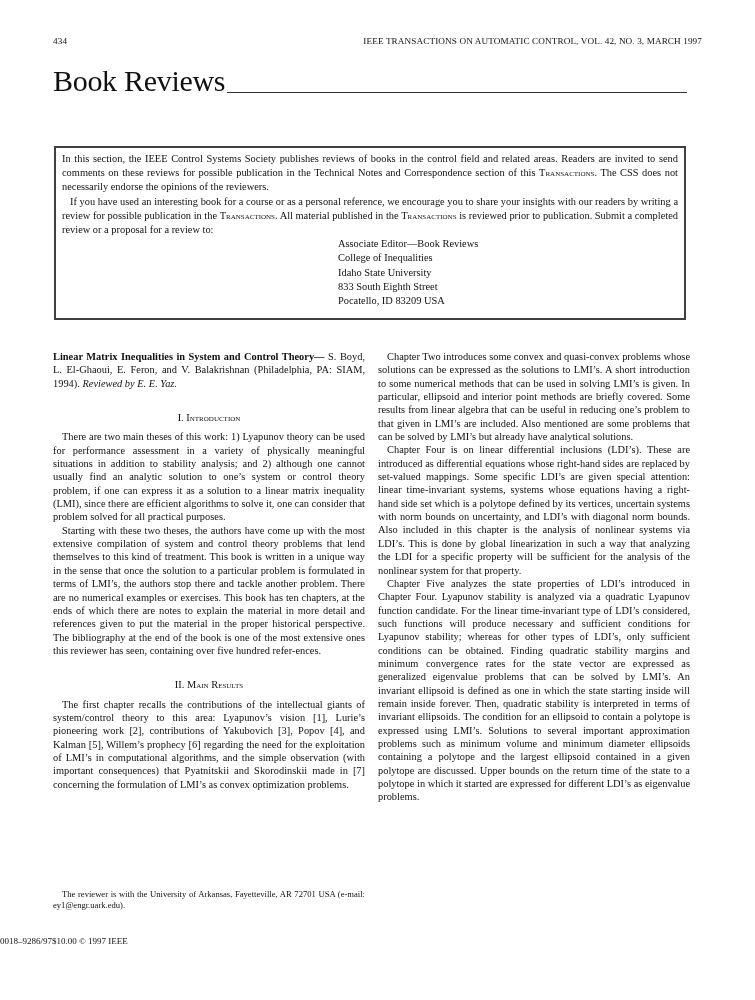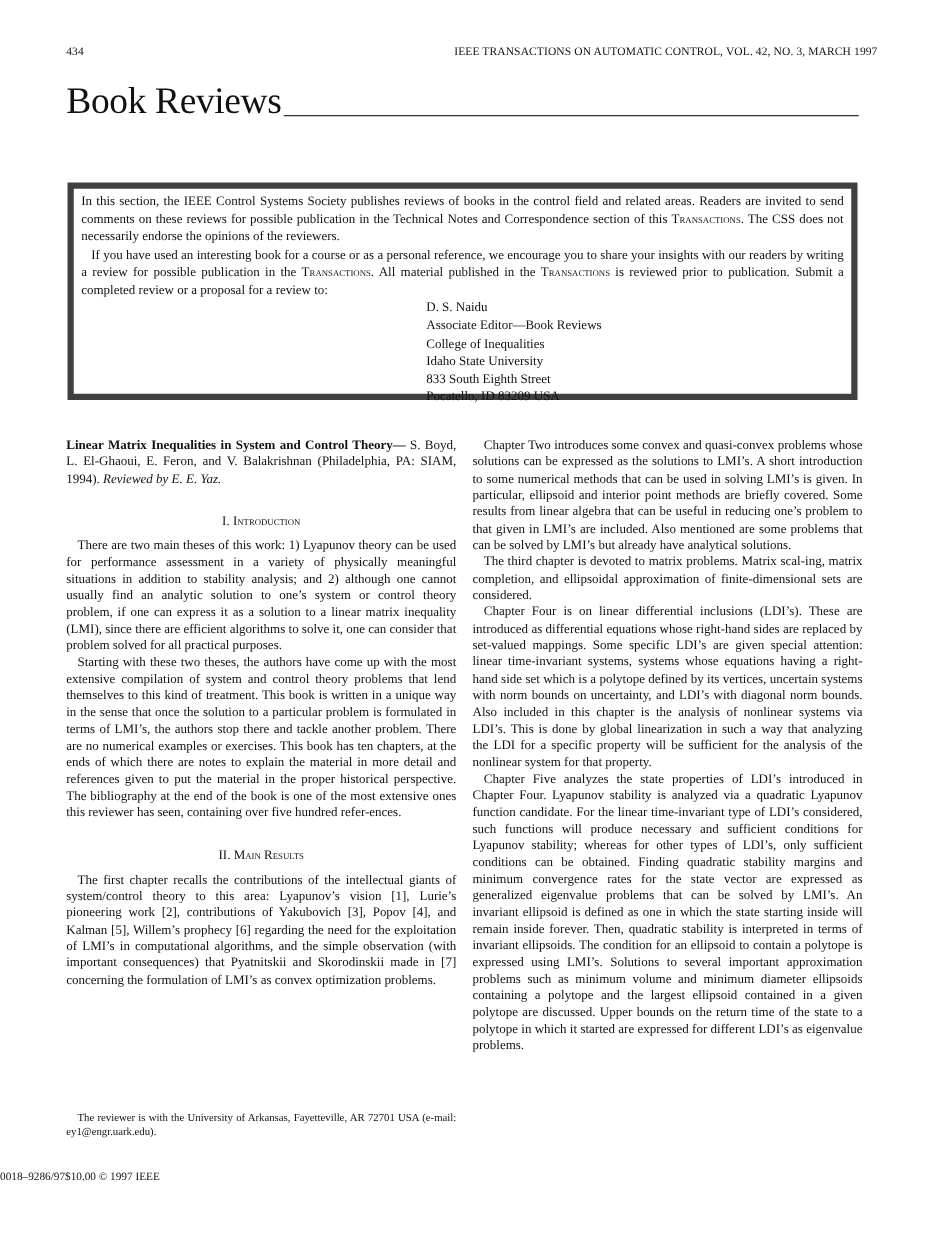--- a/index.html
+++ b/index.html
@@ -13,21 +13,21 @@
   }
   .section-title-wrap {
     position: absolute; top: 66px; left: 53px; right: 68px;
     display: flex; align-items: flex-end;
   }
   .section-title { font-size: 30px; line-height: 30px; letter-spacing: -0.3px; white-space: nowrap; }
   .title-rule { flex: 1; border-bottom: 1px solid #333; margin-left: 2px; margin-bottom: 3px; height: 0; }
 
   .notice-box {
     position: absolute; top: 146px; left: 54px; width: 632px; height: 174px;
-    border: 5px solid #404040; padding: 4px 6px 0 6px; box-sizing: border-box;
+    border: 2px solid #404040; padding: 4px 6px 0 6px; box-sizing: border-box;
     font-size: 10.4px; line-height: 14.2px; text-align: justify;
   }
   .notice-box p { margin: 0; }
   .notice-box p.indent { text-indent: 8px; }
   .sc { font-variant: small-caps; }
   .address { margin-left: 276px; }
   .address div { line-height: 14.2px; }
 
   .col { position: absolute; top: 350px; width: 312px; font-size: 10.4px; line-height: 13.35px; text-align: justify; }
   .col-left { left: 53px; }
@@ -59,21 +59,20 @@
 
 <div class="section-title-wrap">
   <span class="section-title">Book Reviews</span>
   <span class="title-rule"></span>
 </div>
 
 <div class="notice-box">
   <p><span>In this section, the IEEE Control Systems Society publishes reviews of books in the control field and related areas. Readers are invited to send comments on these reviews for possible publication in the Technical Notes and Correspondence section of this </span><span class="sc">Transactions</span><span>. The CSS does not necessarily endorse the opinions of the reviewers.</span></p>
   <p class="indent"><span>If you have used an interesting book for a course or as a personal reference, we encourage you to share your insights with our readers by writing a review for possible publication in the </span><span class="sc">Transactions</span><span>. All material published in the </span><span class="sc">Transactions</span><span> is reviewed prior to publication. Submit a completed review or a proposal for a review to:</span></p>
   <div class="address">
-    <div>D. S. Naidu</div>
     <div>Associate Editor—Book Reviews</div>
     <div>College of Inequalities</div>
     <div>Idaho State University</div>
     <div>833 South Eighth Street</div>
     <div>Pocatello, ID 83209 USA</div>
   </div>
 </div>
 
 <div class="col col-left">
   <p><span class="book-title">Linear Matrix Inequalities in System and Control Theory—</span> <span>S. Boyd, L. El-Ghaoui, E. Feron, and V. Balakrishnan (Philadelphia, PA: SIAM, 1994). </span><span class="reviewer">Reviewed by E. E. Yaz.</span></p>
@@ -81,21 +80,20 @@
   <div class="heading first sc">I. Introduction</div>
   <p class="indent">There are two main theses of this work: 1) Lyapunov theory can be used for performance assessment in a variety of physically meaningful situations in addition to stability analysis; and 2) although one cannot usually find an analytic solution to one’s system or control theory problem, if one can express it as a solution to a linear matrix inequality (LMI), since there are efficient algorithms to solve it, one can consider that problem solved for all practical purposes.</p>
   <p class="indent">Starting with these two theses, the authors have come up with the most extensive compilation of system and control theory problems that lend themselves to this kind of treatment. This book is written in a unique way in the sense that once the solution to a particular problem is formulated in terms of LMI’s, the authors stop there and tackle another problem. There are no numerical examples or exercises. This book has ten chapters, at the ends of which there are notes to explain the material in more detail and references given to put the material in the proper historical perspective. The bibliography at the end of the book is one of the most extensive ones this reviewer has seen, containing over five hundred refer-ences.</p>
 
   <div class="heading second sc">II. Main Results</div>
   <p class="indent">The first chapter recalls the contributions of the intellectual giants of system/control theory to this area: Lyapunov’s vision [1], Lurie’s pioneering work [2], contributions of Yakubovich [3], Popov [4], and Kalman [5], Willem’s prophecy [6] regarding the need for the exploitation of LMI’s in computational algorithms, and the simple observation (with important consequences) that Pyatnitskii and Skorodinskii made in [7] concerning the formulation of LMI’s as convex optimization problems.</p>
 </div>
 
 <div class="col col-right">
   <p class="indent">Chapter Two introduces some convex and quasi-convex problems whose solutions can be expressed as the solutions to LMI’s. A short introduction to some numerical methods that can be used in solving LMI’s is given. In particular, ellipsoid and interior point methods are briefly covered. Some results from linear algebra that can be useful in reducing one’s problem to that given in LMI’s are included. Also mentioned are some problems that can be solved by LMI’s but already have analytical solutions.</p>
-  <p class="indent">The third chapter is devoted to matrix problems. Matrix scal-ing, matrix completion, and ellipsoidal approximation of finite-dimensional sets are considered.</p>
   <p class="indent">Chapter Four is on linear differential inclusions (LDI’s). These are introduced as differential equations whose right-hand sides are replaced by set-valued mappings. Some specific LDI’s are given special attention: linear time-invariant systems, systems whose equations having a right-hand side set which is a polytope defined by its vertices, uncertain systems with norm bounds on uncertainty, and LDI’s with diagonal norm bounds. Also included in this chapter is the analysis of nonlinear systems via LDI’s. This is done by global linearization in such a way that analyzing the LDI for a specific property will be sufficient for the analysis of the nonlinear system for that property.</p>
   <p class="indent">Chapter Five analyzes the state properties of LDI’s introduced in Chapter Four. Lyapunov stability is analyzed via a quadratic Lyapunov function candidate. For the linear time-invariant type of LDI’s considered, such functions will produce necessary and sufficient conditions for Lyapunov stability; whereas for other types of LDI’s, only sufficient conditions can be obtained. Finding quadratic stability margins and minimum convergence rates for the state vector are expressed as generalized eigenvalue problems that can be solved by LMI’s. An invariant ellipsoid is defined as one in which the state starting inside will remain inside forever. Then, quadratic stability is interpreted in terms of invariant ellipsoids. The condition for an ellipsoid to contain a polytope is expressed using LMI’s. Solutions to several important approximation problems such as minimum volume and minimum diameter ellipsoids containing a polytope and the largest ellipsoid contained in a given polytope are discussed. Upper bounds on the return time of the state to a polytope in which it started are expressed for different LDI’s as eigenvalue problems.</p>
 </div>
 
 <div class="footnote">
   <p>The reviewer is with the University of Arkansas, Fayetteville, AR 72701 USA (e-mail: ey1@engr.uark.edu).</p>
 </div>
 
 <div class="footer-line">0018–9286/97$10.00 © 1997 IEEE</div>
 

